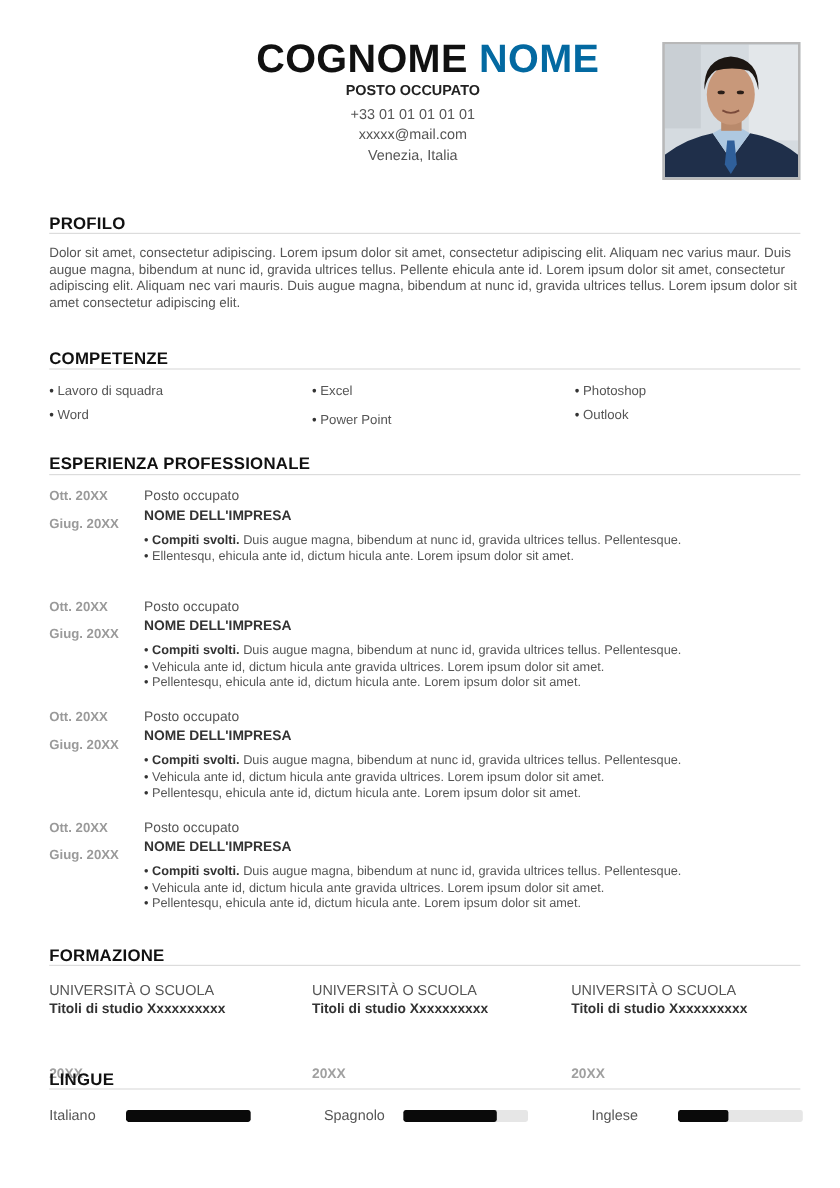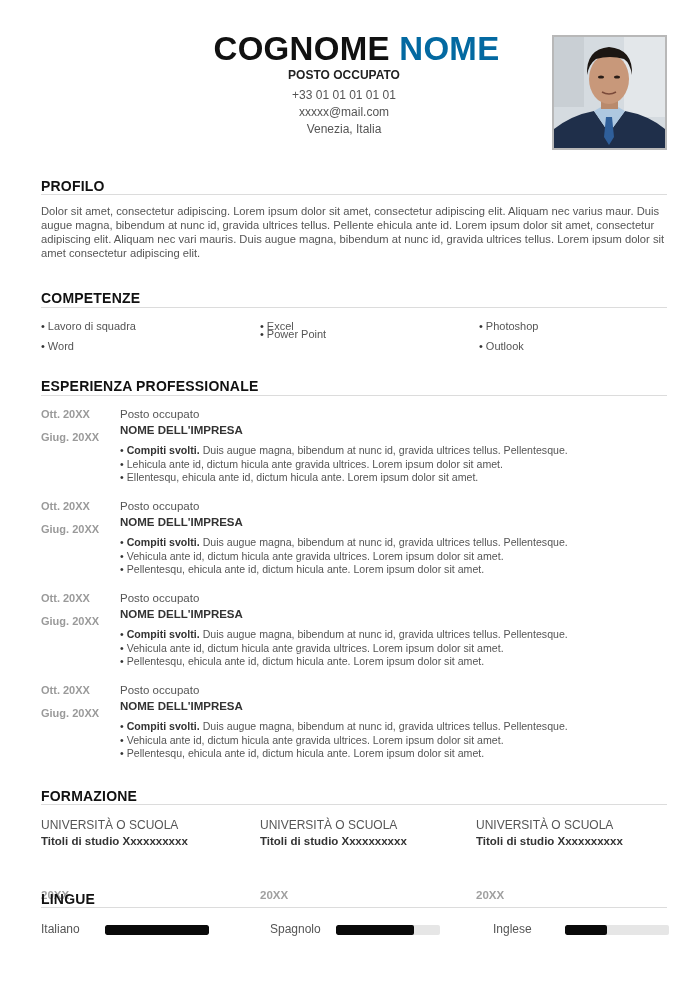--- a/index.html
+++ b/index.html
@@ -75,34 +75,33 @@
 <div class="section-title" style="top:178px;">PROFILO</div>
 <div class="rule" style="top:194px;"></div>
 <p class="profile-text">Dolor sit amet, consectetur adipiscing. Lorem ipsum dolor sit amet, consectetur adipiscing elit. Aliquam nec varius maur. Duis augue magna, bibendum at nunc id, gravida ultrices tellus. Pellente ehicula ante id. Lorem ipsum dolor sit amet, consectetur adipiscing elit. Aliquam nec vari mauris. Duis augue magna, bibendum at nunc id, gravida ultrices tellus. Lorem ipsum dolor sit amet consectetur adipiscing elit.</p>
 
 <div class="section-title" style="top:290px;">COMPETENZE</div>
 <div class="rule" style="top:307px;"></div>
 <div class="skill" style="left:41px; top:320px;">Lavoro di squadra</div>
 <div class="skill" style="left:260px; top:320px;">Excel</div>
 <div class="skill" style="left:479px; top:320px;">Photoshop</div>
 <div class="skill" style="left:41px; top:340px;">Word</div>
-<div class="skill" style="left:260px; top:328px;">Power Point</div>
+<div class="skill" style="left:260px; top:344px;">Power Point</div>
 <div class="skill" style="left:479px; top:340px;">Outlook</div>
 
 <div class="section-title" style="top:378px;">ESPERIENZA PROFESSIONALE</div>
 <div class="rule" style="top:395px;"></div>
 
 <div class="job-block" style="top:406px;">
   <div class="date start">Ott. 20XX</div>
   <div class="date end">Giug. 20XX</div>
   <div class="role">Posto occupato</div>
   <div class="company">NOME DELL'IMPRESA</div>
   <ul class="tasks">
     <li><b>Compiti svolti.</b><span> Duis augue magna, bibendum at nunc id, gravida ultrices tellus. Pellentesque.</span></li>
-    <li>Lehicula ante id, dictum hicula ante gravida ultrices. Lorem ipsum dolor sit amet.</li>
     <li>Ellentesqu, ehicula ante id, dictum hicula ante. Lorem ipsum dolor sit amet.</li>
   </ul>
 </div>
 
 <div class="job-block" style="top:498px;">
   <div class="date start">Ott. 20XX</div>
   <div class="date end">Giug. 20XX</div>
   <div class="role">Posto occupato</div>
   <div class="company">NOME DELL'IMPRESA</div>
   <ul class="tasks">

